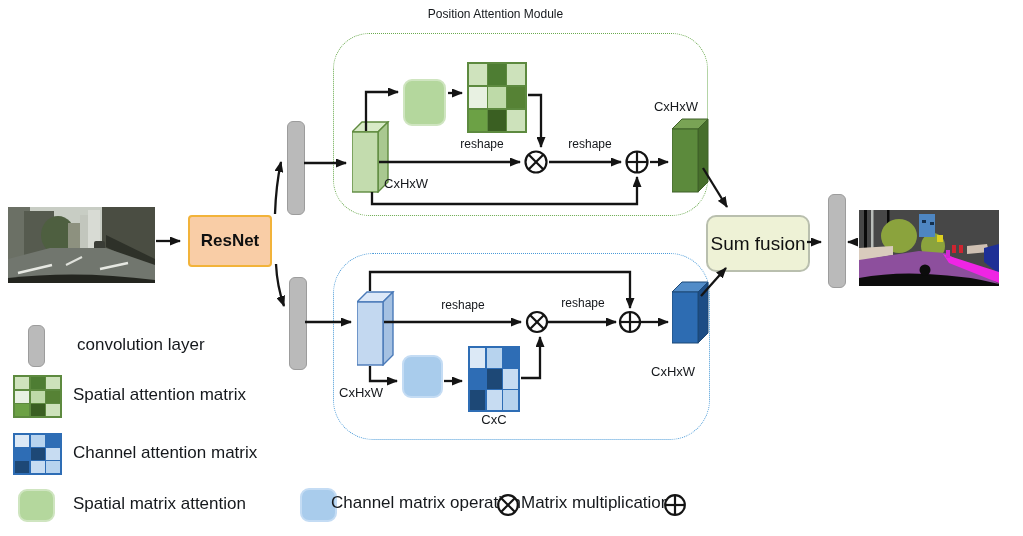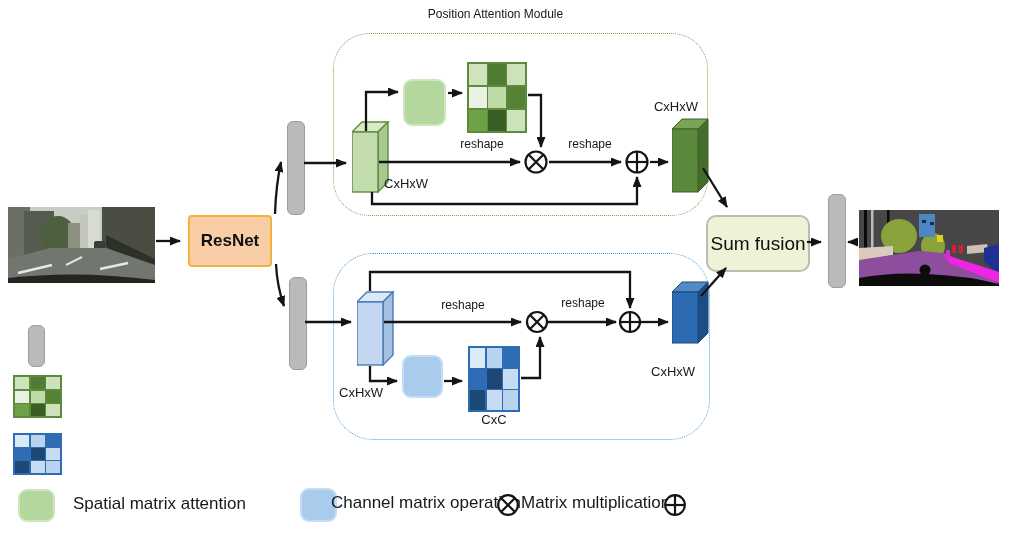--- a/index.html
+++ b/index.html
@@ -221,44 +221,47 @@
       <path d="M521 378 L540 378 L540 337" marker-end="url(#ah)"></path>
       <path d="M548 322 L616 322" marker-end="url(#ah)"></path>
       <path d="M641 322 L668 322" marker-end="url(#ah)"></path>
       <path d="M701 296 L726 268" marker-end="url(#ah)"></path>
       <path d="M807 242 L821 242" marker-end="url(#ah)"></path>
       <path d="M858 242 L848 242" marker-end="url(#ah)"></path>
     </g>
   </svg>
 
   <div class="conv-bar" style="left:28px;top:325px;width:15px;height:40px;"></div>
+  <div class="label t17" style="left:77px;top:336px;">convolution layer</div>
 
   <div class="matrix green" style="left:13px;top:375px;width:49px;height:43px;">
       <div style="background: rgb(207, 227, 189);"></div>
       <div style="background: rgb(78, 125, 51);"></div>
       <div style="background: rgb(205, 226, 187);"></div>
       <div style="background: rgb(232, 241, 226);"></div>
       <div style="background: rgb(190, 218, 168);"></div>
       <div style="background: rgb(86, 130, 53);"></div>
       <div style="background: rgb(108, 161, 69);"></div>
       <div style="background: rgb(58, 95, 34);"></div>
       <div style="background: rgb(205, 226, 187);"></div>
     </div>
+  <div class="label t17" style="left:73px;top:386px;">Spatial attention matrix</div>
 
   <div class="matrix blue" style="left:13px;top:433px;width:49px;height:42px;">
       <div style="background: rgb(220, 233, 246);"></div>
       <div style="background: rgb(183, 211, 238);"></div>
       <div style="background: rgb(46, 109, 181);"></div>
       <div style="background: rgb(46, 109, 181);"></div>
       <div style="background: rgb(29, 72, 118);"></div>
       <div style="background: rgb(199, 220, 242);"></div>
       <div style="background: rgb(29, 72, 118);"></div>
       <div style="background: rgb(199, 220, 242);"></div>
       <div style="background: rgb(183, 211, 238);"></div>
     </div>
+  <div class="label t17" style="left:73px;top:444px;">Channel attention matrix</div>
 
   <div class="op-square op-green" style="left:18px;top:489px;width:37px;height:33px;"></div>
   <div class="label t17" style="left:73px;top:495px;">Spatial matrix attention</div>
 
   <div class="op-square op-blue" style="left:300px;top:488px;width:37px;height:34px;"></div>
   <div class="label t17" style="left:331px;top:494px;">Channel matrix operation</div>
 
   <svg class="sym" style="left:496px;top:493px;" width="24" height="24">
     <circle cx="12" cy="12" r="9.8" fill="#fff" stroke="#141414" stroke-width="2.2"></circle>
     <line x1="5.3" y1="5.3" x2="18.7" y2="18.7" stroke="#141414" stroke-width="2.2"></line>

